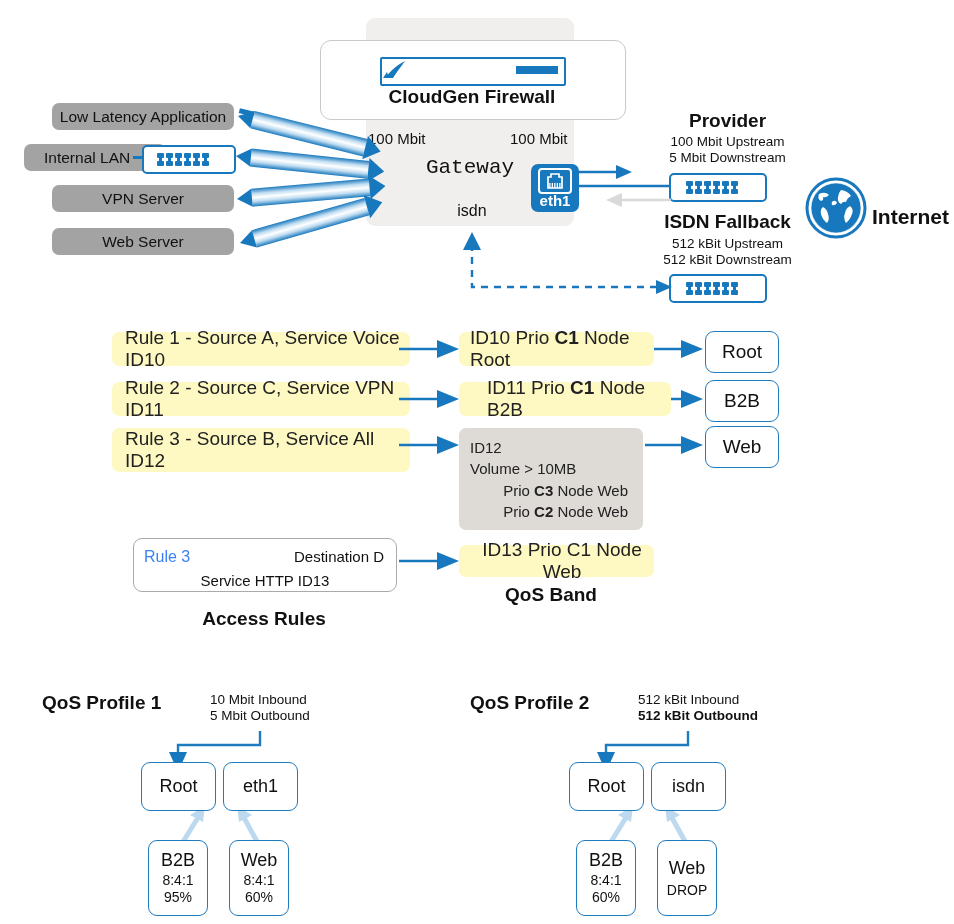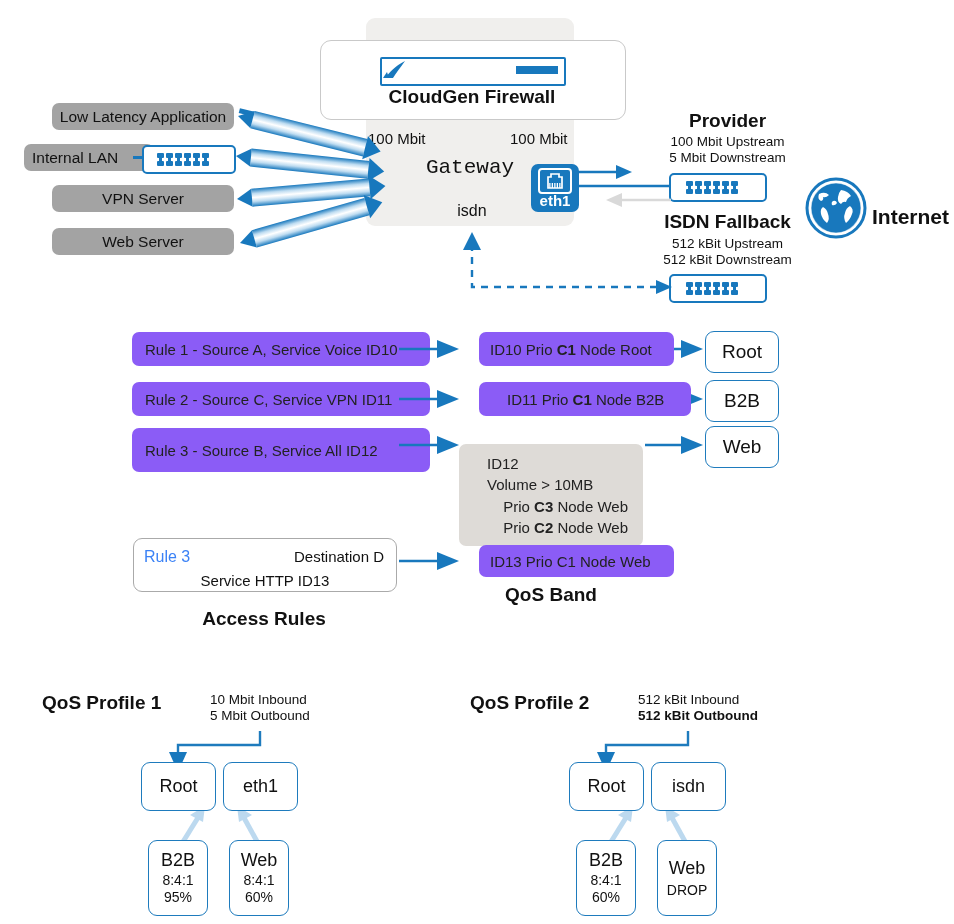--- a/index.html
+++ b/index.html
@@ -10,23 +10,23 @@
     -webkit-font-smoothing:antialiased;
   }
   .abs{position:absolute;}
   
   .pill{
     background:#a3a3a3;border-radius:7px;
     display:flex;align-items:center;justify-content:center;
     font-size:15.5px;color:#111;
   }
   .graybox{
-    background:#8b5cf6;border-radius:7px;
+    background:#fef9c3;border-radius:7px;
     display:flex;align-items:center;
-    font-size:15px;color:#222;margin-left:20px;
+    font-size:19px;color:#222;
   }
   .whitenode{
     background:#ffffff;border:1.8px solid #1e7bbd;border-radius:9px;
     display:flex;align-items:center;justify-content:center;
     font-size:19px;color:#111;
   }
   .switchbox{
     background:#fff;border:2px solid #1878bd;border-radius:5px;
     display:flex;align-items:center;justify-content:center;
   }
@@ -69,21 +69,21 @@
       <rect x="21.2" y="15" width="1.3" height="5"></rect>
     </g>
   </svg>
   <div class="abs" style="left:0;top:28px;width:48px;text-align:center;font-size:15px;font-weight:bold;color:#ffffff;">eth1</div>
 </div>
 
 <div class="abs pill" style="left:52px;top:103px;width:182px;height:27px;">
   <span>Low Latency Application</span>
 </div>
 
-<div class="abs pill" style="left:24px;top:144px;width:122px;height:27px;justify-content:flex-start;padding-left:8px;">
+<div class="abs pill" style="left:24px;top:144px;width:122px;height:27px;justify-content:flex-start;padding-left:20px;">
   <span>Internal LAN</span>
 </div>
 <div class="abs" style="left:133px;top:156px;width:16px;height:3px;background:#1878bd;"></div>
 <div class="abs switchbox" style="left:142px;top:145px;width:90px;height:25px;">
   <svg width="64" height="14" viewBox="0 0 64 14">
     <g fill="#1878bd">
       <rect x="0" y="0" width="7" height="5" rx="1"></rect>
         <rect x="2" y="5" width="3" height="2"></rect>
       <rect x="9" y="0" width="7" height="5" rx="1"></rect>
         <rect x="11" y="5" width="3" height="2"></rect>
@@ -302,22 +302,22 @@
     <span>ID10 Prio </span><span class="bold">C1</span><span> Node Root</span>
   </span>
 </div>
 
 <div class="abs graybox" style="left:459px;top:382px;width:184px;height:34px;padding-left:28px;">
   <span>
     <span>ID11 Prio </span><span class="bold">C1</span><span> Node B2B</span>
   </span>
 </div>
 
-<div class="abs" style="left:459px;top:444px;width:184px;height:102px;background:#dedbd7;border-radius:7px;
-            padding:9px 11px 0 28px;box-sizing:border-box;font-size:15px;color:#222;line-height:1.42;">
+<div class="abs" style="left:459px;top:428px;width:184px;height:102px;background:#dedbd7;border-radius:7px;
+            padding:9px 11px 0 11px;box-sizing:border-box;font-size:15px;color:#222;line-height:1.42;">
   <div>ID12</div>
   <div>Volume &gt; 10MB</div>
   <div style="text-align:right;padding-right:4px;">
     <span>Prio </span><span class="bold">C3</span><span> Node Web</span>
   </div>
   <div style="text-align:right;padding-right:4px;">
     <span>Prio </span><span class="bold">C2</span><span> Node Web</span>
   </div>
 </div>
 

